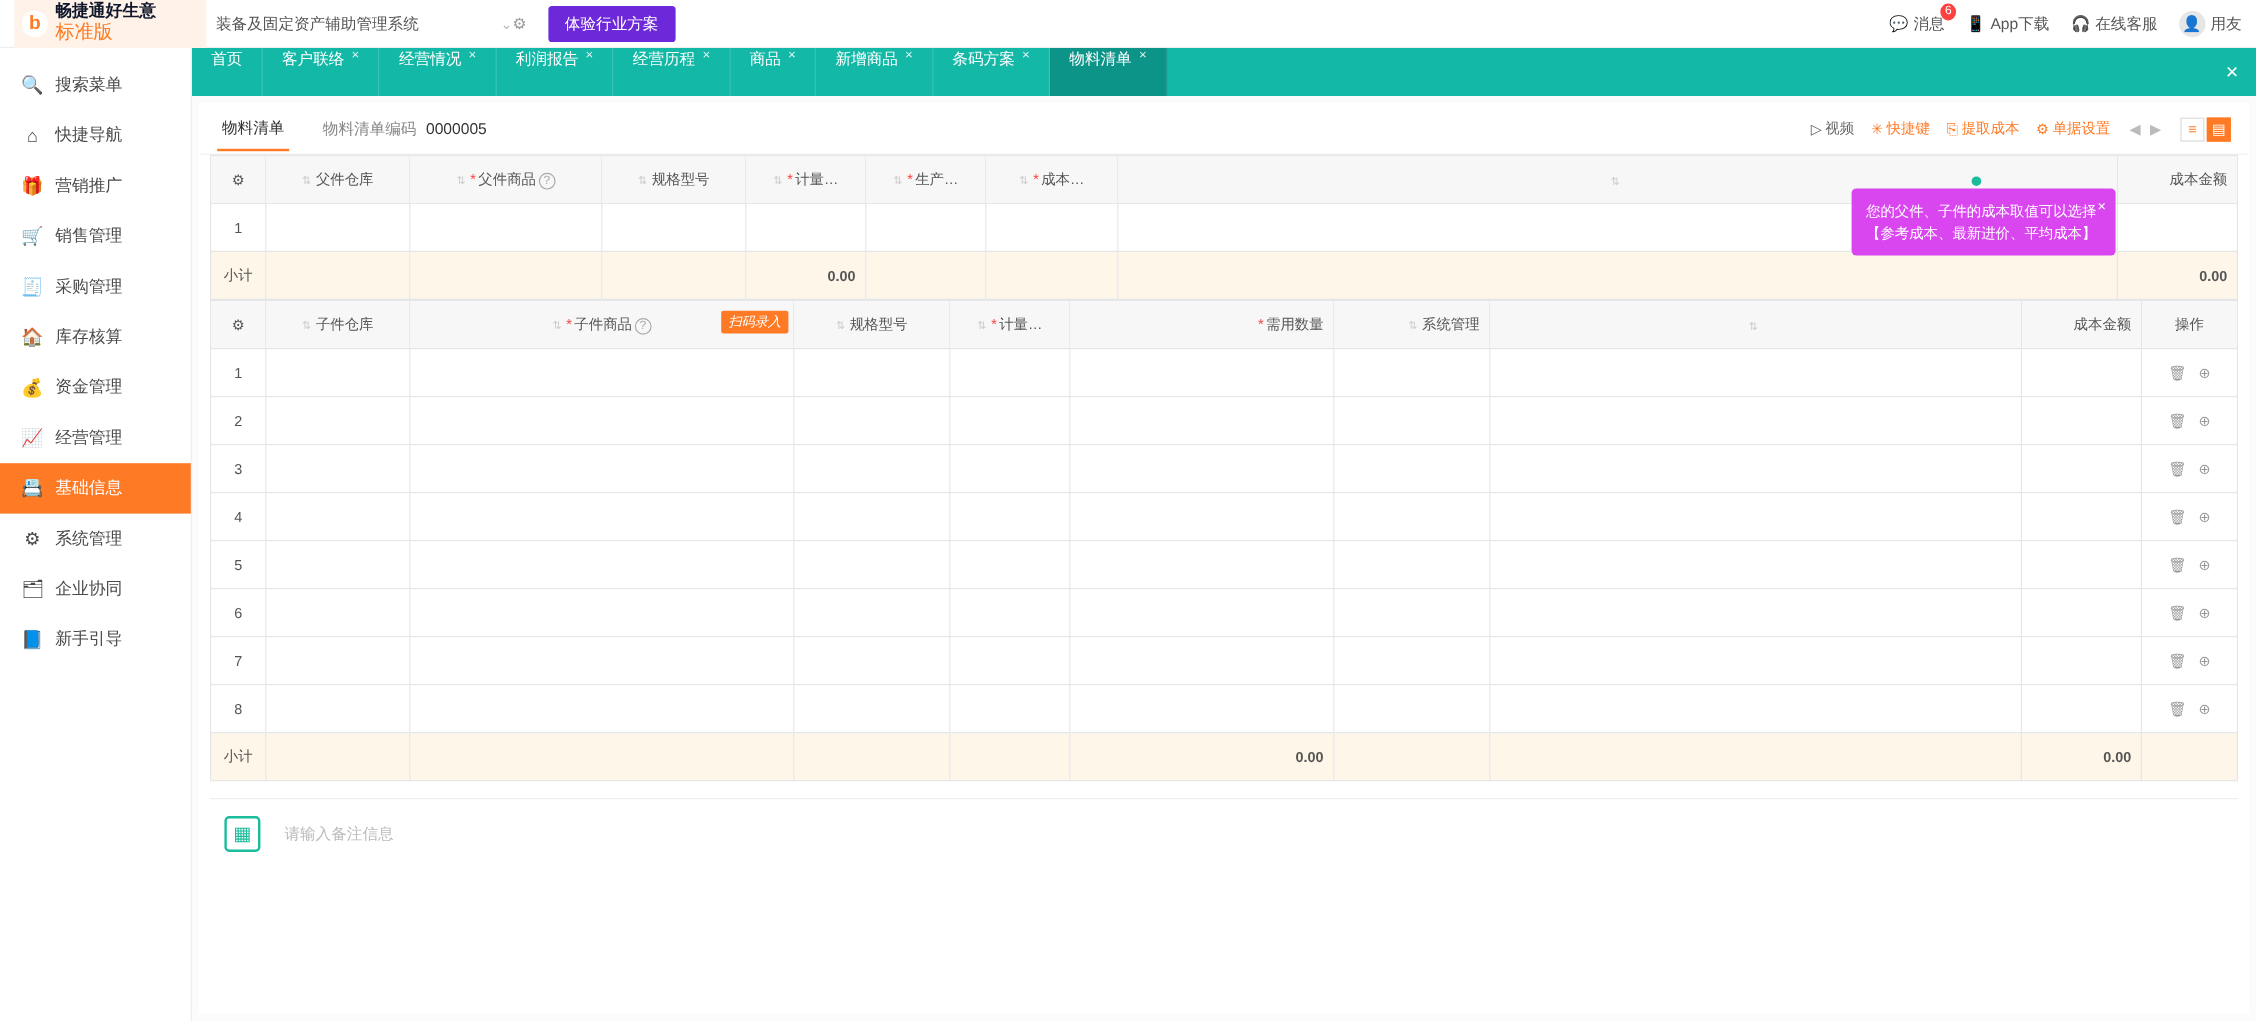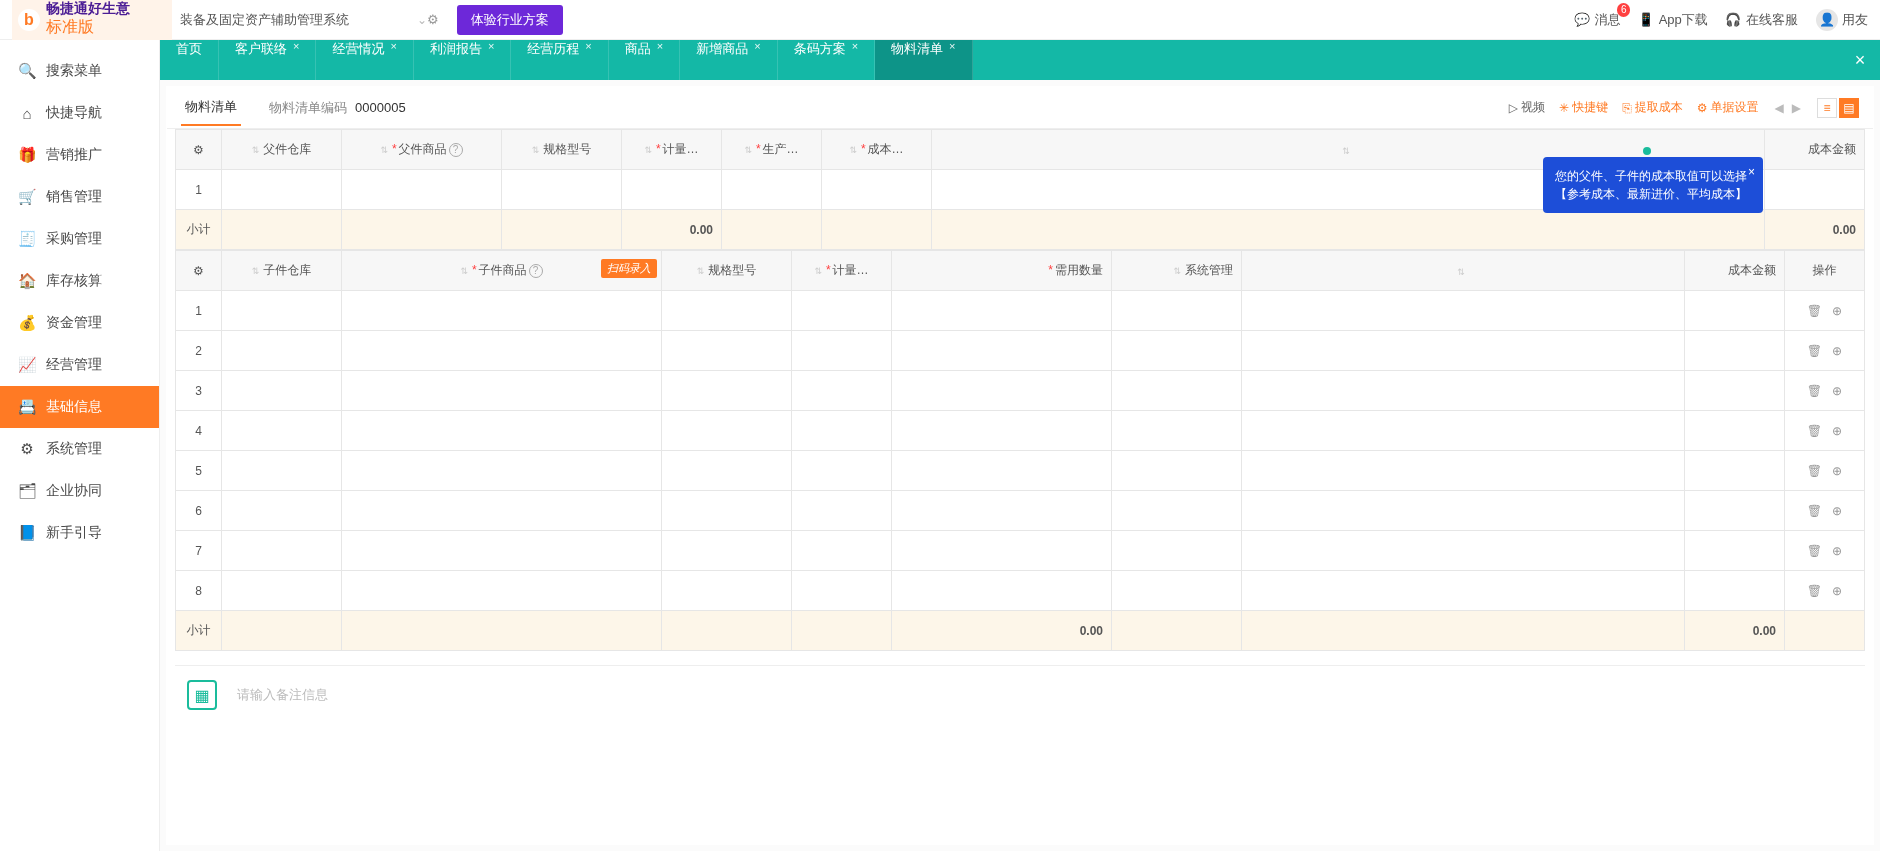--- a/index.html
+++ b/index.html
@@ -3,21 +3,21 @@
 <meta charset="utf-8">
 <style>
 * { box-sizing: border-box; margin: 0; padding: 0; }
 body { font-family: "Microsoft YaHei", Arial, sans-serif; font-size: 13px; color: #333; background: #fff; overflow: hidden; }
 .app { display: flex; flex-direction: column; height: 851px; width: 1880px; }
 
 
 .top-header { display: flex; align-items: center; height: 40px; padding: 0 12px; border-bottom: 1px solid #eee; background:#fff; }
 .brand { display:flex; align-items:center; background:#fff3e9; height:40px; padding:0 12px 0 6px; margin-right:8px; min-width:160px; }
 .brand-logo { width:22px; height:22px; border-radius:50%; background:#fff; color:#ff7a24; font-weight:bold; display:flex; align-items:center; justify-content:center; font-size:16px; margin-right:6px;}
-.brand-text { color:#4c1d95; font-weight:bold; font-size:14px; line-height:1.1;}
+.brand-text { color:#0f172a; font-weight:bold; font-size:14px; line-height:1.1;}
 .brand-sub { color:#ff7a24; font-size:16px; }
 .system-select { display:flex; align-items:center; gap:28px; color:#555; min-width:210px; cursor:pointer;}
 .chev { color:#bbb; font-size:12px; margin-left:40px;}
 .gear { color:#999; cursor:pointer; }
 .primary-btn { background:#6d28d9; color:#fff; border:none; border-radius:3px; padding:6px 14px; margin-left:18px; cursor:pointer; font-size:13px;}
 .top-right { margin-left:auto; display:flex; align-items:center; gap:18px; color:#555;}
 .top-right .item { display:flex; align-items:center; gap:4px; cursor:pointer;}
 .badge { position:relative; }
 .badge-dot { position:absolute; top:-8px; right:-10px; background:#ff4040; color:#fff; font-size:10px; border-radius:8px; padding:0 4px; line-height:14px;}
 .avatar { width:22px; height:22px; border-radius:50%; background:#e6e6e6; display:flex; align-items:center; justify-content:center; color:#bbb;}
@@ -67,21 +67,21 @@
 .req { color:#ff4040; margin-right:2px;}
 .sort { color:#ccc; font-size:9px; margin-right:4px;}
 .subtotal td { background:#fdf6e9;}
 .num-right { text-align:right; font-weight:bold; color:#333;}
 .gear-cell { text-align:center; color:#aaa;}
 .scan-badge { position:absolute; right:4px; top:8px; background:#ff7a24; color:#fff; font-size:11px; padding:2px 6px; border-radius:2px;font-style:italic;}
 .op-icons { display:flex; gap:10px; justify-content:center; color:#999;}
 .op-icons span { cursor:pointer;}
 
 
-.tooltip-pop { position:absolute; top:28px; right:110px; background:#1d4ed8; color:#fff; padding:10px 12px; border-radius:4px; max-width:220px; font-size:12px; line-height:1.5; z-index:50;}
+.tooltip-pop { position:absolute; top:28px; right:110px; background:#d946ef; color:#fff; padding:10px 12px; border-radius:4px; max-width:220px; font-size:12px; line-height:1.5; z-index:50;}
 .tooltip-pop:after { content:""; position:absolute; top:-10px; left:100px; width:8px; height:8px; background:#1abc9c; border-radius:50%;}
 .tooltip-close { position:absolute; top:6px; right:8px; cursor:pointer; font-size:12px;}
 
 
 .footer-box { margin:14px 8px 0 8px; border-top:1px solid #eee; display:flex; align-items:center; gap:20px; padding:14px 12px; color:#bbb; background:#fff;}
 .footer-icon { width:30px; height:30px; border:2px solid #1abc9c; border-radius:4px; color:#1abc9c; display:flex; align-items:center; justify-content:center; font-size:16px;}
 .qicon { width:14px;height:14px;border:1px solid #aaa;border-radius:50%;display:inline-flex;align-items:center;justify-content:center;font-size:10px;color:#aaa;margin-left:2px;}
 
 
 .table-wrap { position:relative; padding:0 8px;}

